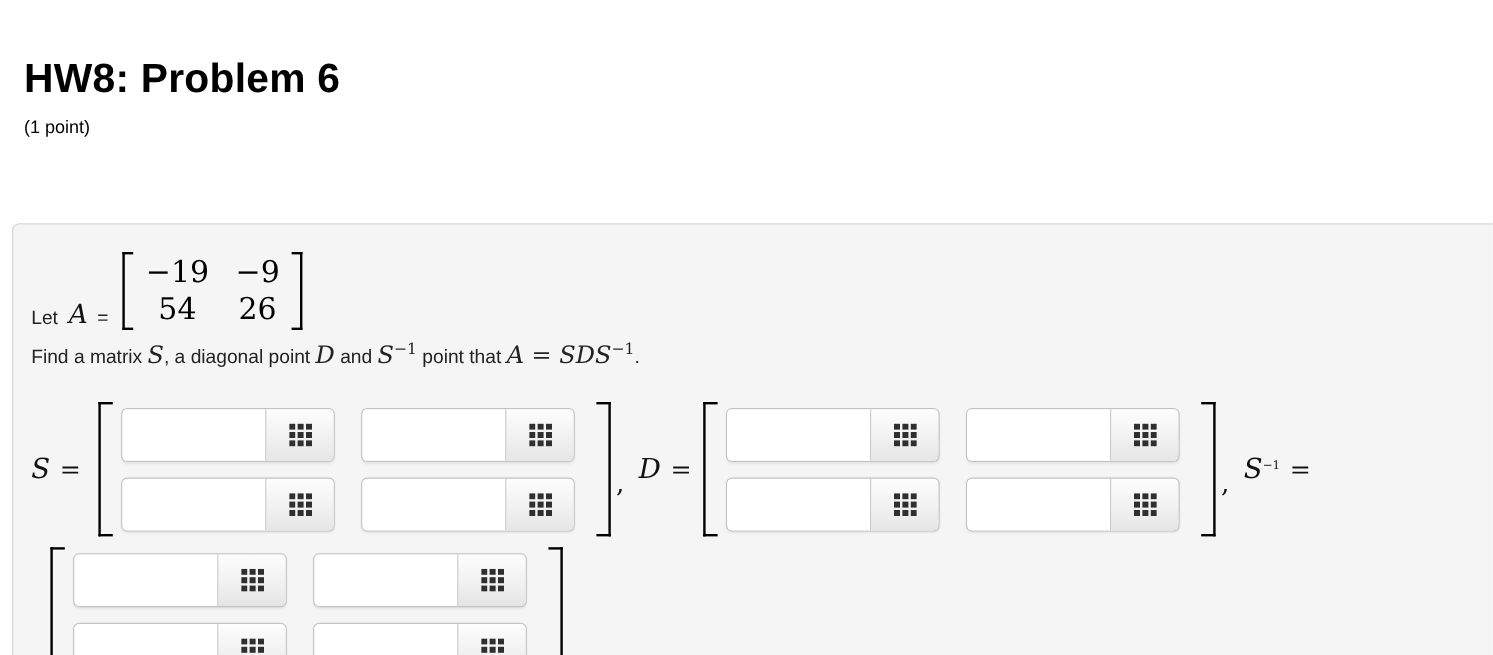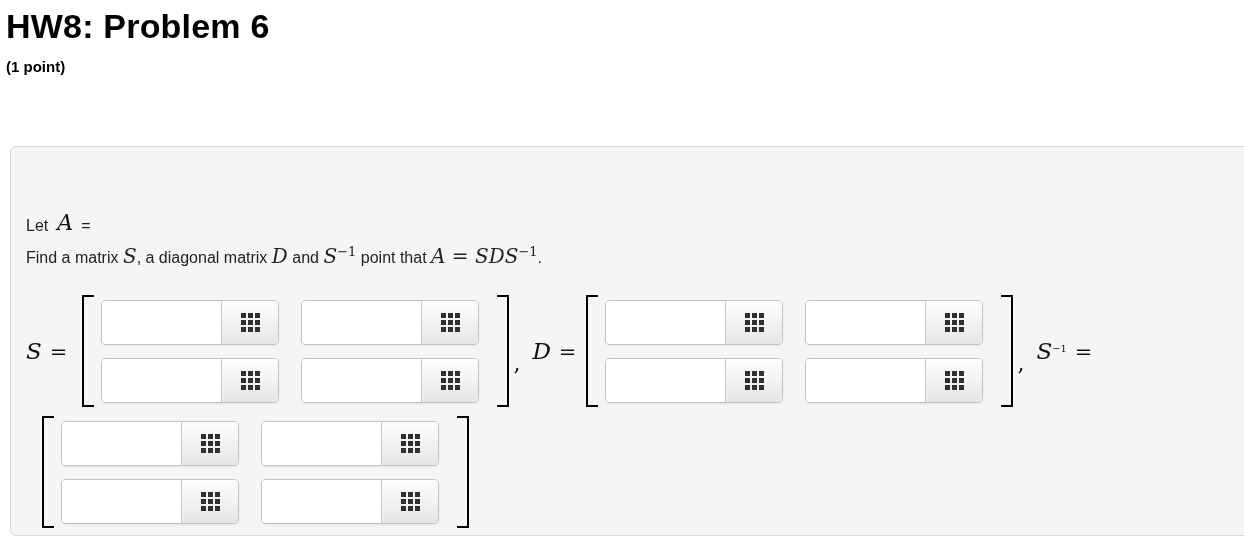--- a/index.html
+++ b/index.html
@@ -6,27 +6,27 @@
   html, body { background: #ffffff; }
   body {
     width: 1244px; height: 546px;
     overflow: hidden;
     font-family: "Liberation Sans", sans-serif;
     color: #111;
     padding-top: 7px;
   }
 
   
-  .hdr { padding-left: 6px; }
+  .hdr { padding-left: 20px; margin-top: 40px; }
   .hdr h1 {
     font-size: 34px; font-weight: bold; line-height: 1.15;
     letter-spacing: 0.2px; color: #000;
   }
   .hdr .pts {
-    font-size: 15px; font-weight: bold; color: #000; margin-top: 12px;
+    font-size: 15px; font-weight: normal; color: #000; margin-top: 12px;
   }
 
   
   .panel {
     margin-left: 10px; margin-top: 71px; margin-right: -8px;
     height: 390px;
     background: #f5f5f5;
     border: 1px solid #d9d9d9;
     border-radius: 6px;
     padding: 12px 15px 10px 15px;
@@ -116,24 +116,34 @@
   <h1>HW8: Problem 6</h1>
   <div class="pts">(1 point)</div>
 </div>
 
 <div class="panel">
 
   <div class="let-line">
     <span class="plain">Let</span>
     <span class="mvar">A</span>
     <span class="plain eq-sign">=</span>
+    <span class="amatrix">
+      <span class="brk-a l"></span>
+      <span class="agrid">
+        <span>−19</span>
+        <span>−9</span>
+        <span>54</span>
+        <span>26</span>
+      </span>
+      <span class="brk-a r"></span>
+    </span>
   </div>
 
   <div class="statement">
-    <span>Find a matrix </span><span class="mvar">S</span><span>, a diagonal matrix </span><span class="mvar">D</span><span> and </span><span class="mvar">S</span><sup class="msup">−1</sup><span> point that </span><span class="mvar">A = SDS</span><sup class="msup">−1</sup><span>.</span>
+    <span>Find a matrix </span><span class="mvar">S</span><span>, a diagonal point </span><span class="mvar">D</span><span> and </span><span class="mvar">S</span><sup class="msup">−1</sup><span> point that </span><span class="mvar">A = SDS</span><sup class="msup">−1</sup><span>.</span>
   </div>
 
   <div class="ans-row ans-row1">
 
     <span class="ans-label lbl-s"><span class="mvar">S</span><sup class="msup"></sup><span class="meq">=</span></span>
 
     <span class="brk-big l"></span>
     <div class="cell-grid">
       <div class="cell">
         <input type="text" value="" style="">

